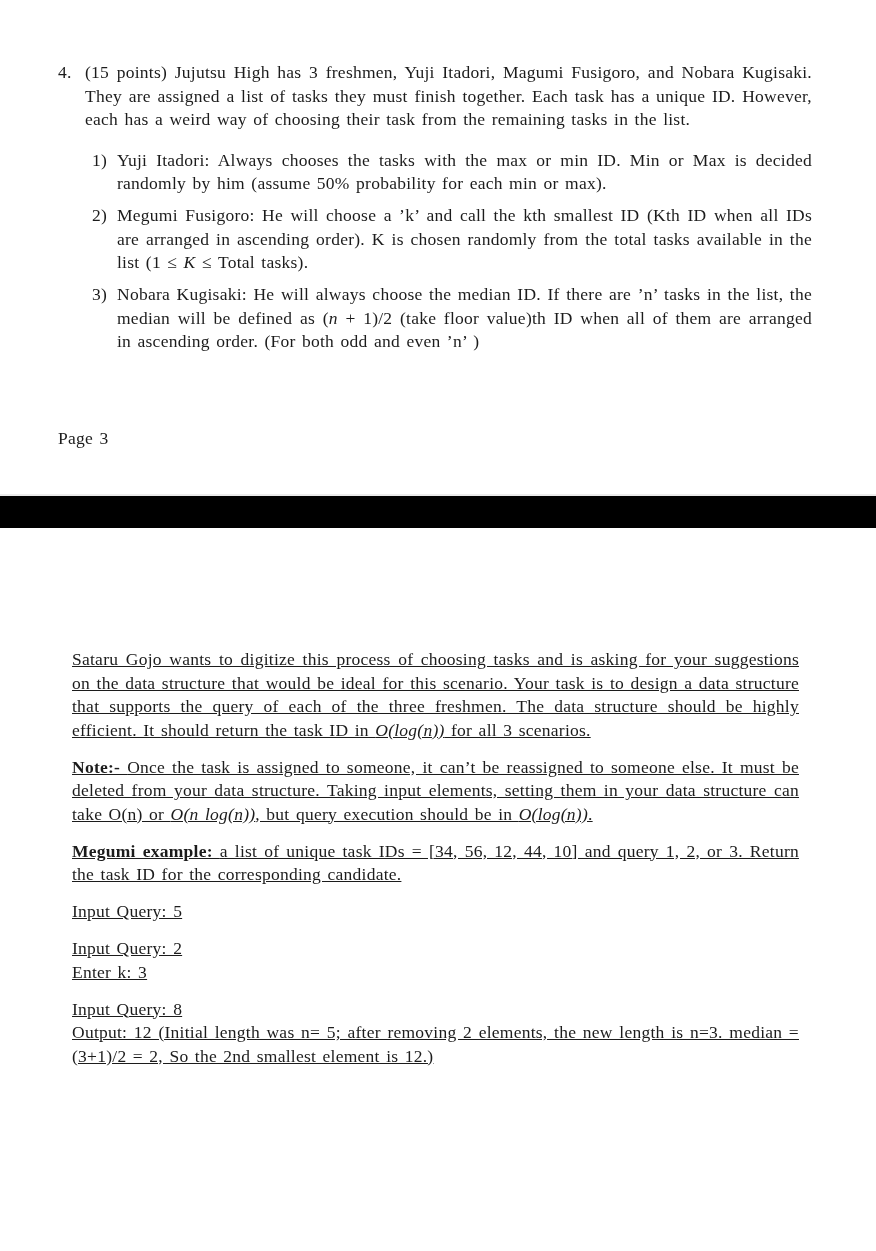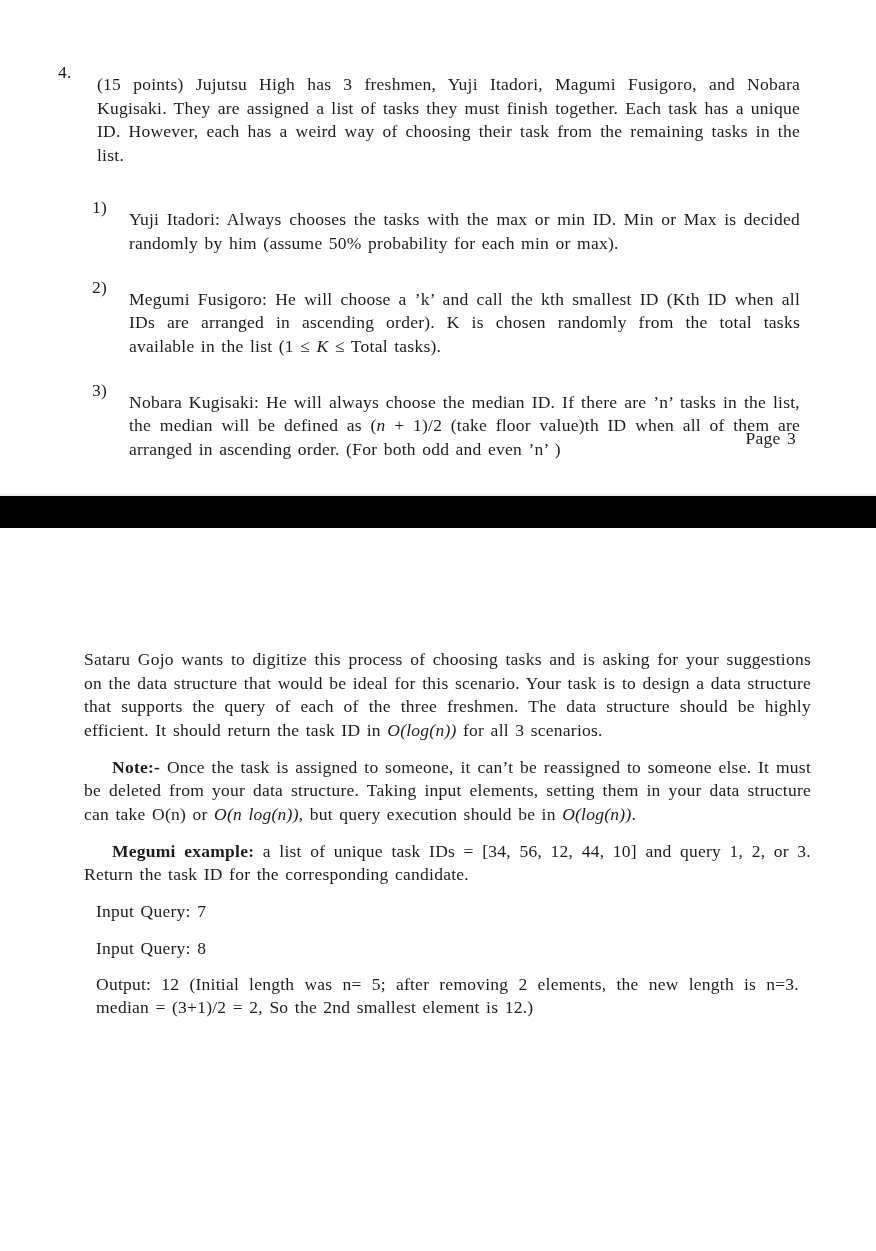--- a/index.html
+++ b/index.html
@@ -6,43 +6,43 @@
   .page{
     position:relative;
     width:876px;height:1251px;
     background:#ffffff;
     font-family:"Liberation Serif","DejaVu Serif",serif;
     font-size:17.5px;line-height:23.5px;
     color:#1c1c1c;
     letter-spacing:0.25px;word-spacing:1.8px;
     overflow:hidden;
   }
-  p{margin:12px;}
-  .b{font-weight:bold;margin-left:28px;}
+  p{margin:0;}
+  .b{font-weight:bold;}
   .i{font-style:italic;}
 
   .problem-section{position:absolute;top:61px;left:58px;width:754px;}
   .problem-intro{display:flex;}
   .problem-num{flex:0 0 27px;}
   .problem-text{flex:1;text-align:justify;}
 
   .task-list{list-style:none;margin:17px 0 0 0;padding:0;}
   .task-item{display:flex;margin:0 0 8.5px 0;padding-left:34px;}
   .item-label{flex:0 0 25px;}
   .item-text{flex:1;text-align:justify;}
 
-  .page-number{position:absolute;top:427px;left:42px;width:754px;text-align:right;}
+  .page-number{position:absolute;top:427px;left:58px;width:754px;text-align:left;}
 
   .separator-bar{
     position:absolute;top:494px;left:0;width:876px;height:34px;
     border-top:2px solid #ececec;box-sizing:border-box;
     background:#000000;
   }
 
-  .continuation-section{position:absolute;top:648px;left:84px;width:727px;}
+  .continuation-section{position:absolute;top:648px;left:72px;width:727px;text-decoration:underline;}
   .para{text-align:justify;margin:0 0 13.5px 0;}
   .query-block{margin:0 0 13.5px 0;}
   .qline{text-align:justify;}
 </style>
 </head>
 <body>
 
 <div class="page">
 
   <section class="problem-section">
@@ -70,24 +70,26 @@
   <div class="page-number">Page 3</div>
 
   <div class="separator-bar" style="background: rgb(0, 0, 0);"></div>
 
   <section class="continuation-section">
     <p class="para"><span>Sataru Gojo wants to digitize this process of choosing tasks and is asking for your suggestions on the data structure that would be ideal for this scenario. Your task is to design a data structure that supports the query of each of the three freshmen. The data structure should be highly efficient. It should return the task ID in </span><span class="i">O(log(n))</span><span> for all 3 scenarios.</span></p>
     <p class="para"><span class="b">Note:- </span><span>Once the task is assigned to someone, it can’t be reassigned to someone else. It must be deleted from your data structure. Taking input elements, setting them in your data structure can take O(n) or </span><span class="i">O(n log(n))</span><span>, but query execution should be in </span><span class="i">O(log(n))</span><span>.</span></p>
     <p class="para"><span class="b">Megumi example: </span><span>a list of unique task IDs = [34, 56, 12, 44, 10] and query 1, 2, or 3. Return the task ID for the corresponding candidate.</span></p>
 
     <div class="query-block">
-      <p class="qline">Input Query: 7</p>
+      <p class="qline">Input Query: 5</p>
     </div>
 
     <div class="query-block">
+      <p class="qline">Input Query: 2</p>
+      <p class="qline">Enter k: 3</p>
     </div>
 
     <div class="query-block">
       <p class="qline">Input Query: 8</p>
       <p class="qline">Output: 12 (Initial length was n= 5; after removing 2 elements, the new length is n=3. median = (3+1)/2 = 2, So the 2nd smallest element is 12.)</p>
     </div>
   </section>
 
 </div>
 

